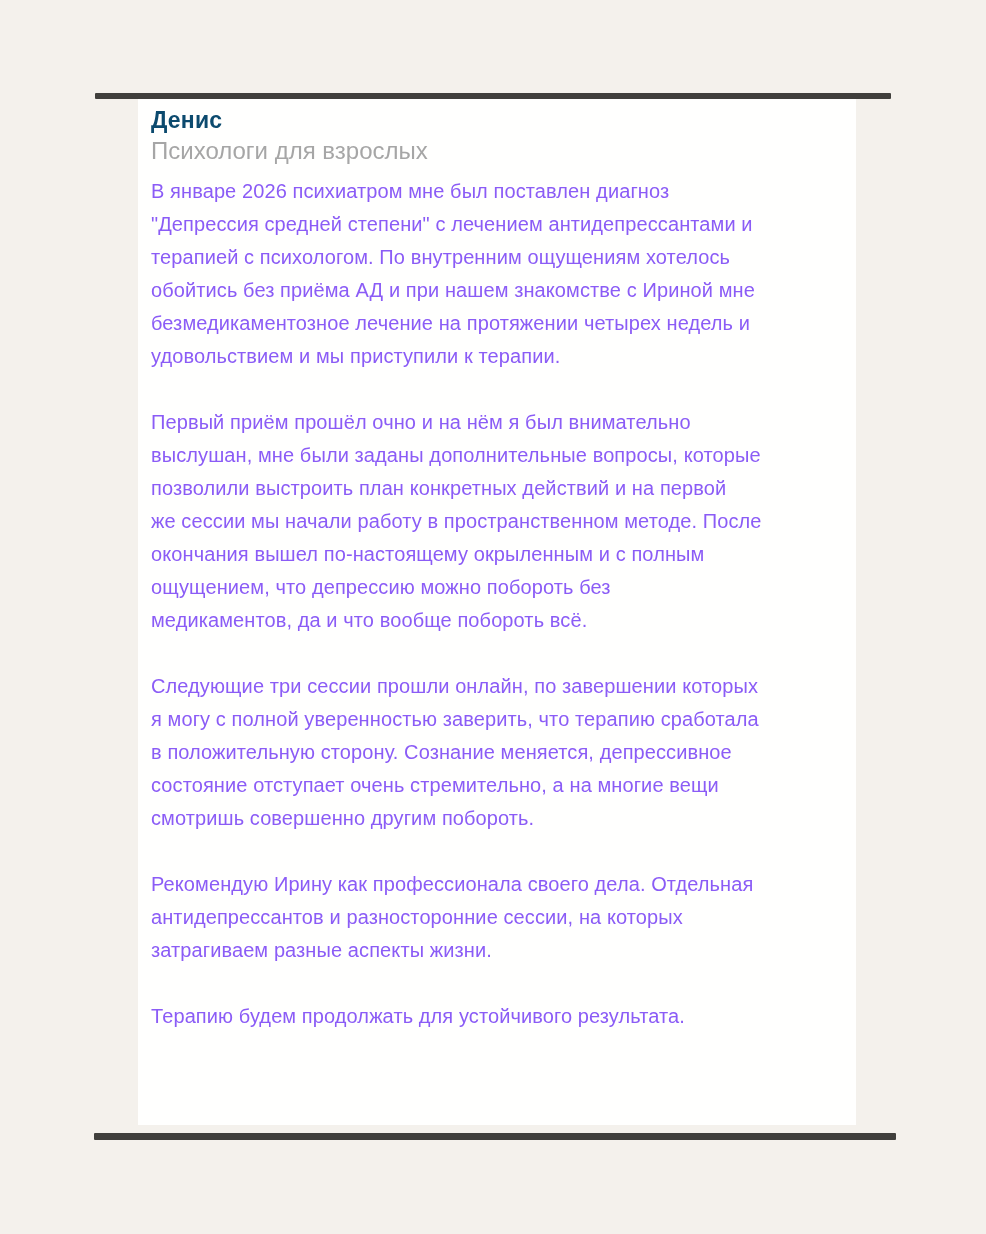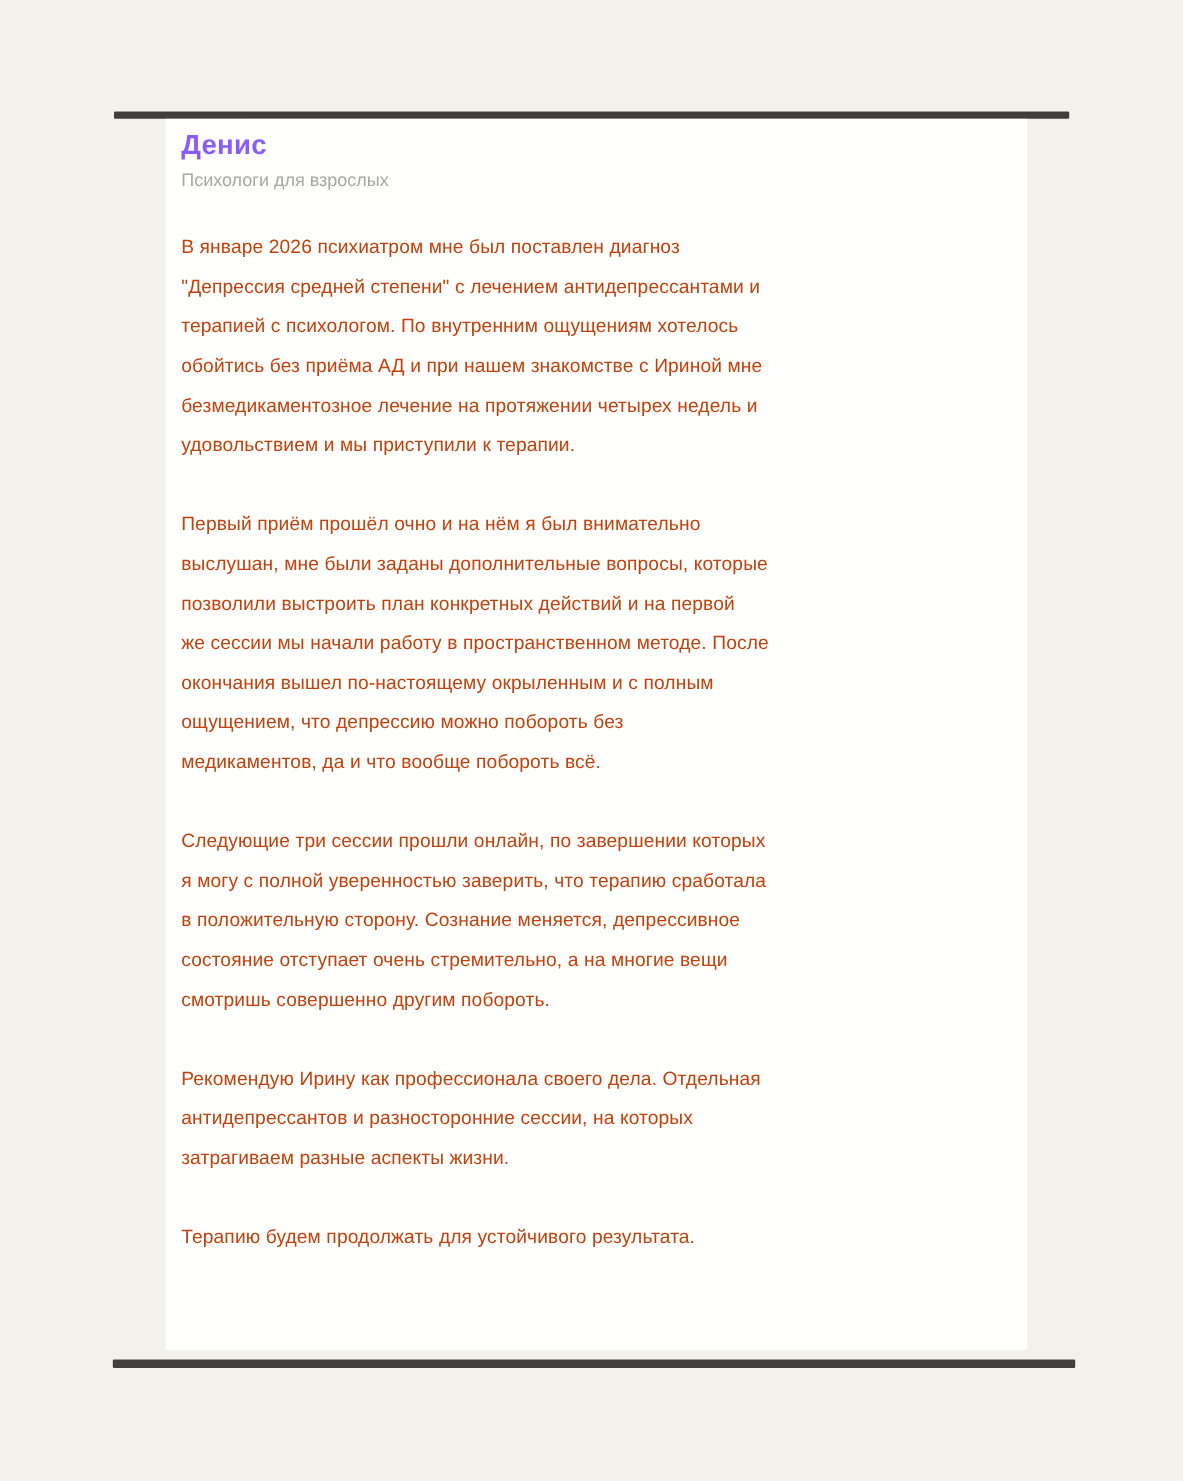--- a/index.html
+++ b/index.html
@@ -41,34 +41,34 @@
     padding: 0;
     box-sizing: border-box;
     overflow: hidden;
   }
   .card-inner {
     padding: 7px 8px 0 13px;
   }
   .author {
     font-size: 23px;
     font-weight: bold;
-    color: #8b5cf6;
+    color: #0c4a6e;
     line-height: 29px;
     letter-spacing: 0.2px;
   }
   .category {
-    font-size: 15px;
+    font-size: 24px;
     color: #a6a6a6;
     line-height: 27px;
     margin-top: 2px;
   }
   .review-body {
-    margin-top: 26px;
-    font-size: 16px;
-    color: #c2410c;
+    margin-top: 11px;
+    font-size: 20px;
+    color: #8b5cf6;
     letter-spacing: 0.1px;
   }
   .para {
     margin: 0 0 33px 0;
     padding: 0;
   }
   .para:last-child {
     margin-bottom: 0;
   }
   .line {

